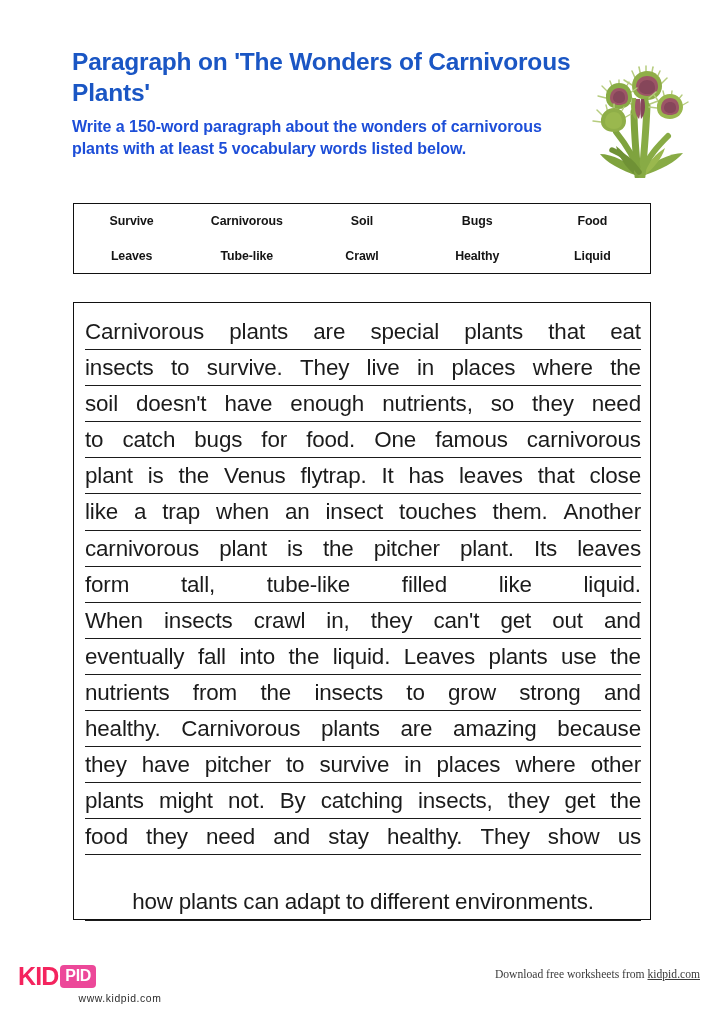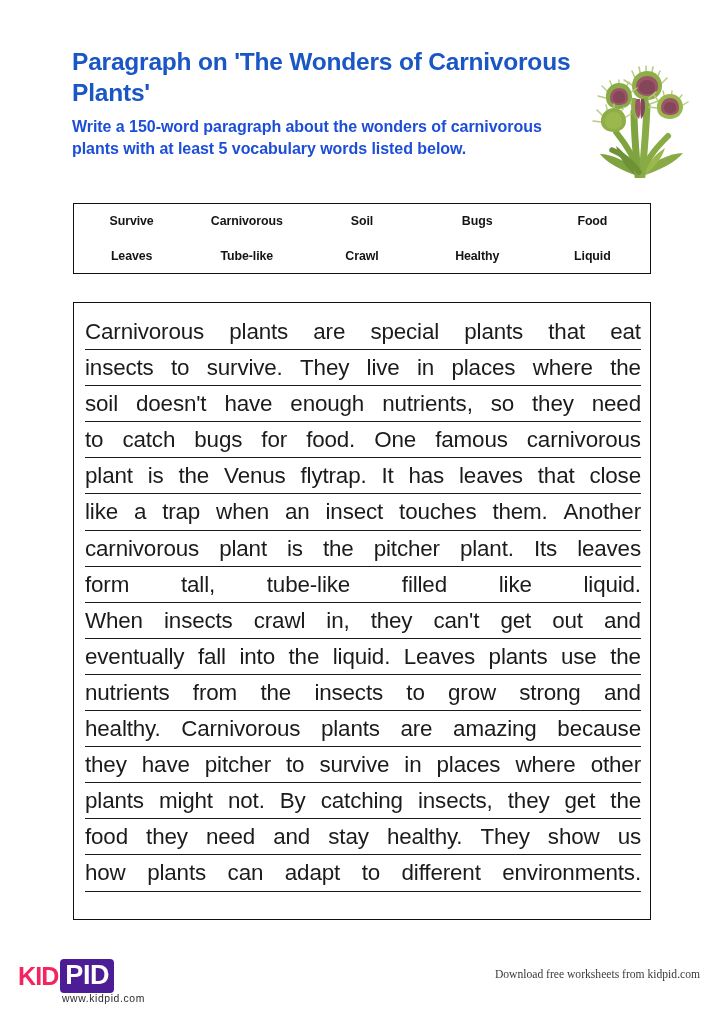--- a/index.html
+++ b/index.html
@@ -108,47 +108,48 @@
     line-height: 36.1px;
     height: 36.1px;
     letter-spacing: -0.15px;
     white-space: nowrap;
     border-bottom: 1.3px solid #1b1b1b;
     box-sizing: border-box;
     display: flex;
     justify-content: space-between;
     overflow: hidden;
   }
-  .ans-line.last { justify-content: space-between; }
+  .ans-line.last { justify-content: center; margin-top: 29px; }
   .ans-line .w { display: inline-block; }
   .ans-line.last .w + .w { margin-left: 0.26em; }
 
   
   .footer-logo {
     position: absolute;
     left: 18px;
     top: 963px;
     width: 160px;
+    text-align: center;
   }
   .logo-row {
     display: flex;
     align-items: center;
     height: 26px;
   }
   .logo-kid {
     color: #f4245e;
     font-size: 25px;
     font-weight: 700;
     letter-spacing: -0.9px;
     line-height: 1;
   }
   .logo-pid {
-    background: #4c1d95;
+    background: #ec4899;
     color: #ffffff;
-    font-size: 27px;
+    font-size: 16px;
     font-weight: 700;
     letter-spacing: -0.4px;
     line-height: 1;
     padding: 3px 5px 4px 5px;
     border-radius: 4px;
     margin-left: 2px;
   }
   .logo-url {
     color: #2b2b2b;
     font-size: 10.4px;
@@ -163,20 +164,21 @@
     top: 967px;
     text-align: right;
     font-family: "Liberation Serif", serif;
     font-size: 11.6px;
     color: #3a3a3a;
     line-height: 1.46;
   }
   .footer-note a,
   .footer-note .lnk {
     color: #3a3a3a;
+    text-decoration: underline;
   }
 </style>
 </head>
 <body>
 
 <div class="page">
 
   <div class="header">
     <h1 class="title">Paragraph on 'The Wonders of Carnivorous Plants'</h1>
     <p class="subtitle">Write a 150-word paragraph about the wonders of carnivorous plants with at least 5 vocabulary words listed below.</p>

